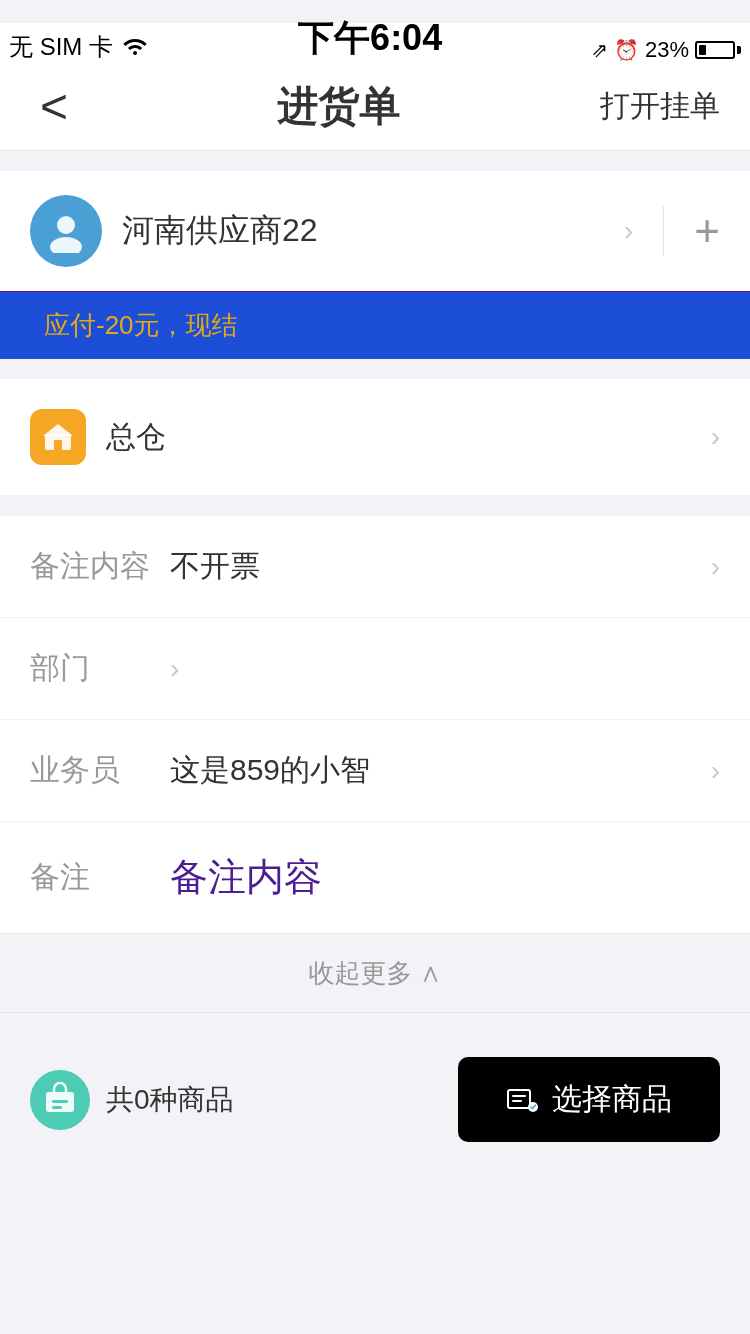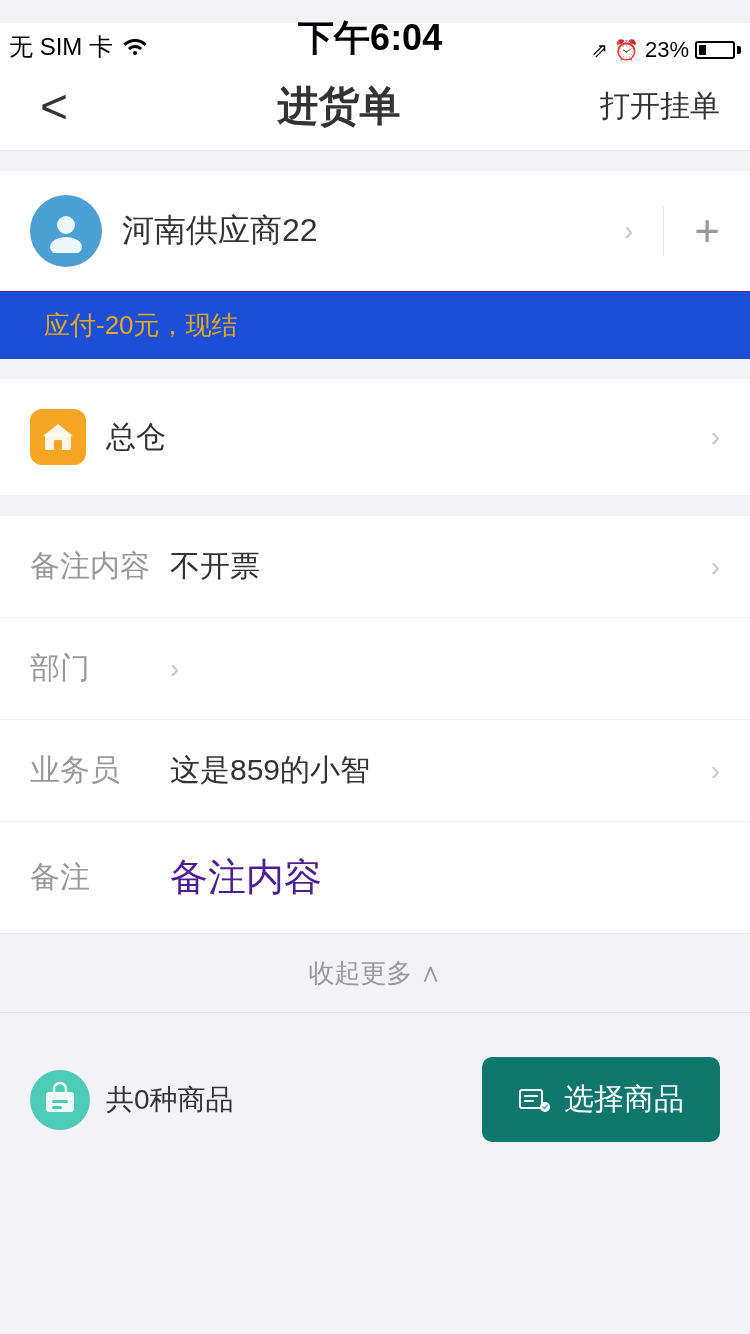--- a/index.html
+++ b/index.html
@@ -213,24 +213,24 @@
     }
     .bottom-left {
       display: flex;
       align-items: center;
     }
     .product-count {
       font-size: 28px;
       color: #333;
     }
     .select-btn {
-      background: #0f766e;
+      background: #000000;
       color: #fff;
       border-radius: 10px;
-      padding: 22px 36px;
+      padding: 22px 48px;
       font-size: 30px;
       display: flex;
       align-items: center;
       gap: 12px;
       cursor: pointer;
     }
 
     
     .battery {
       display: inline-flex;

